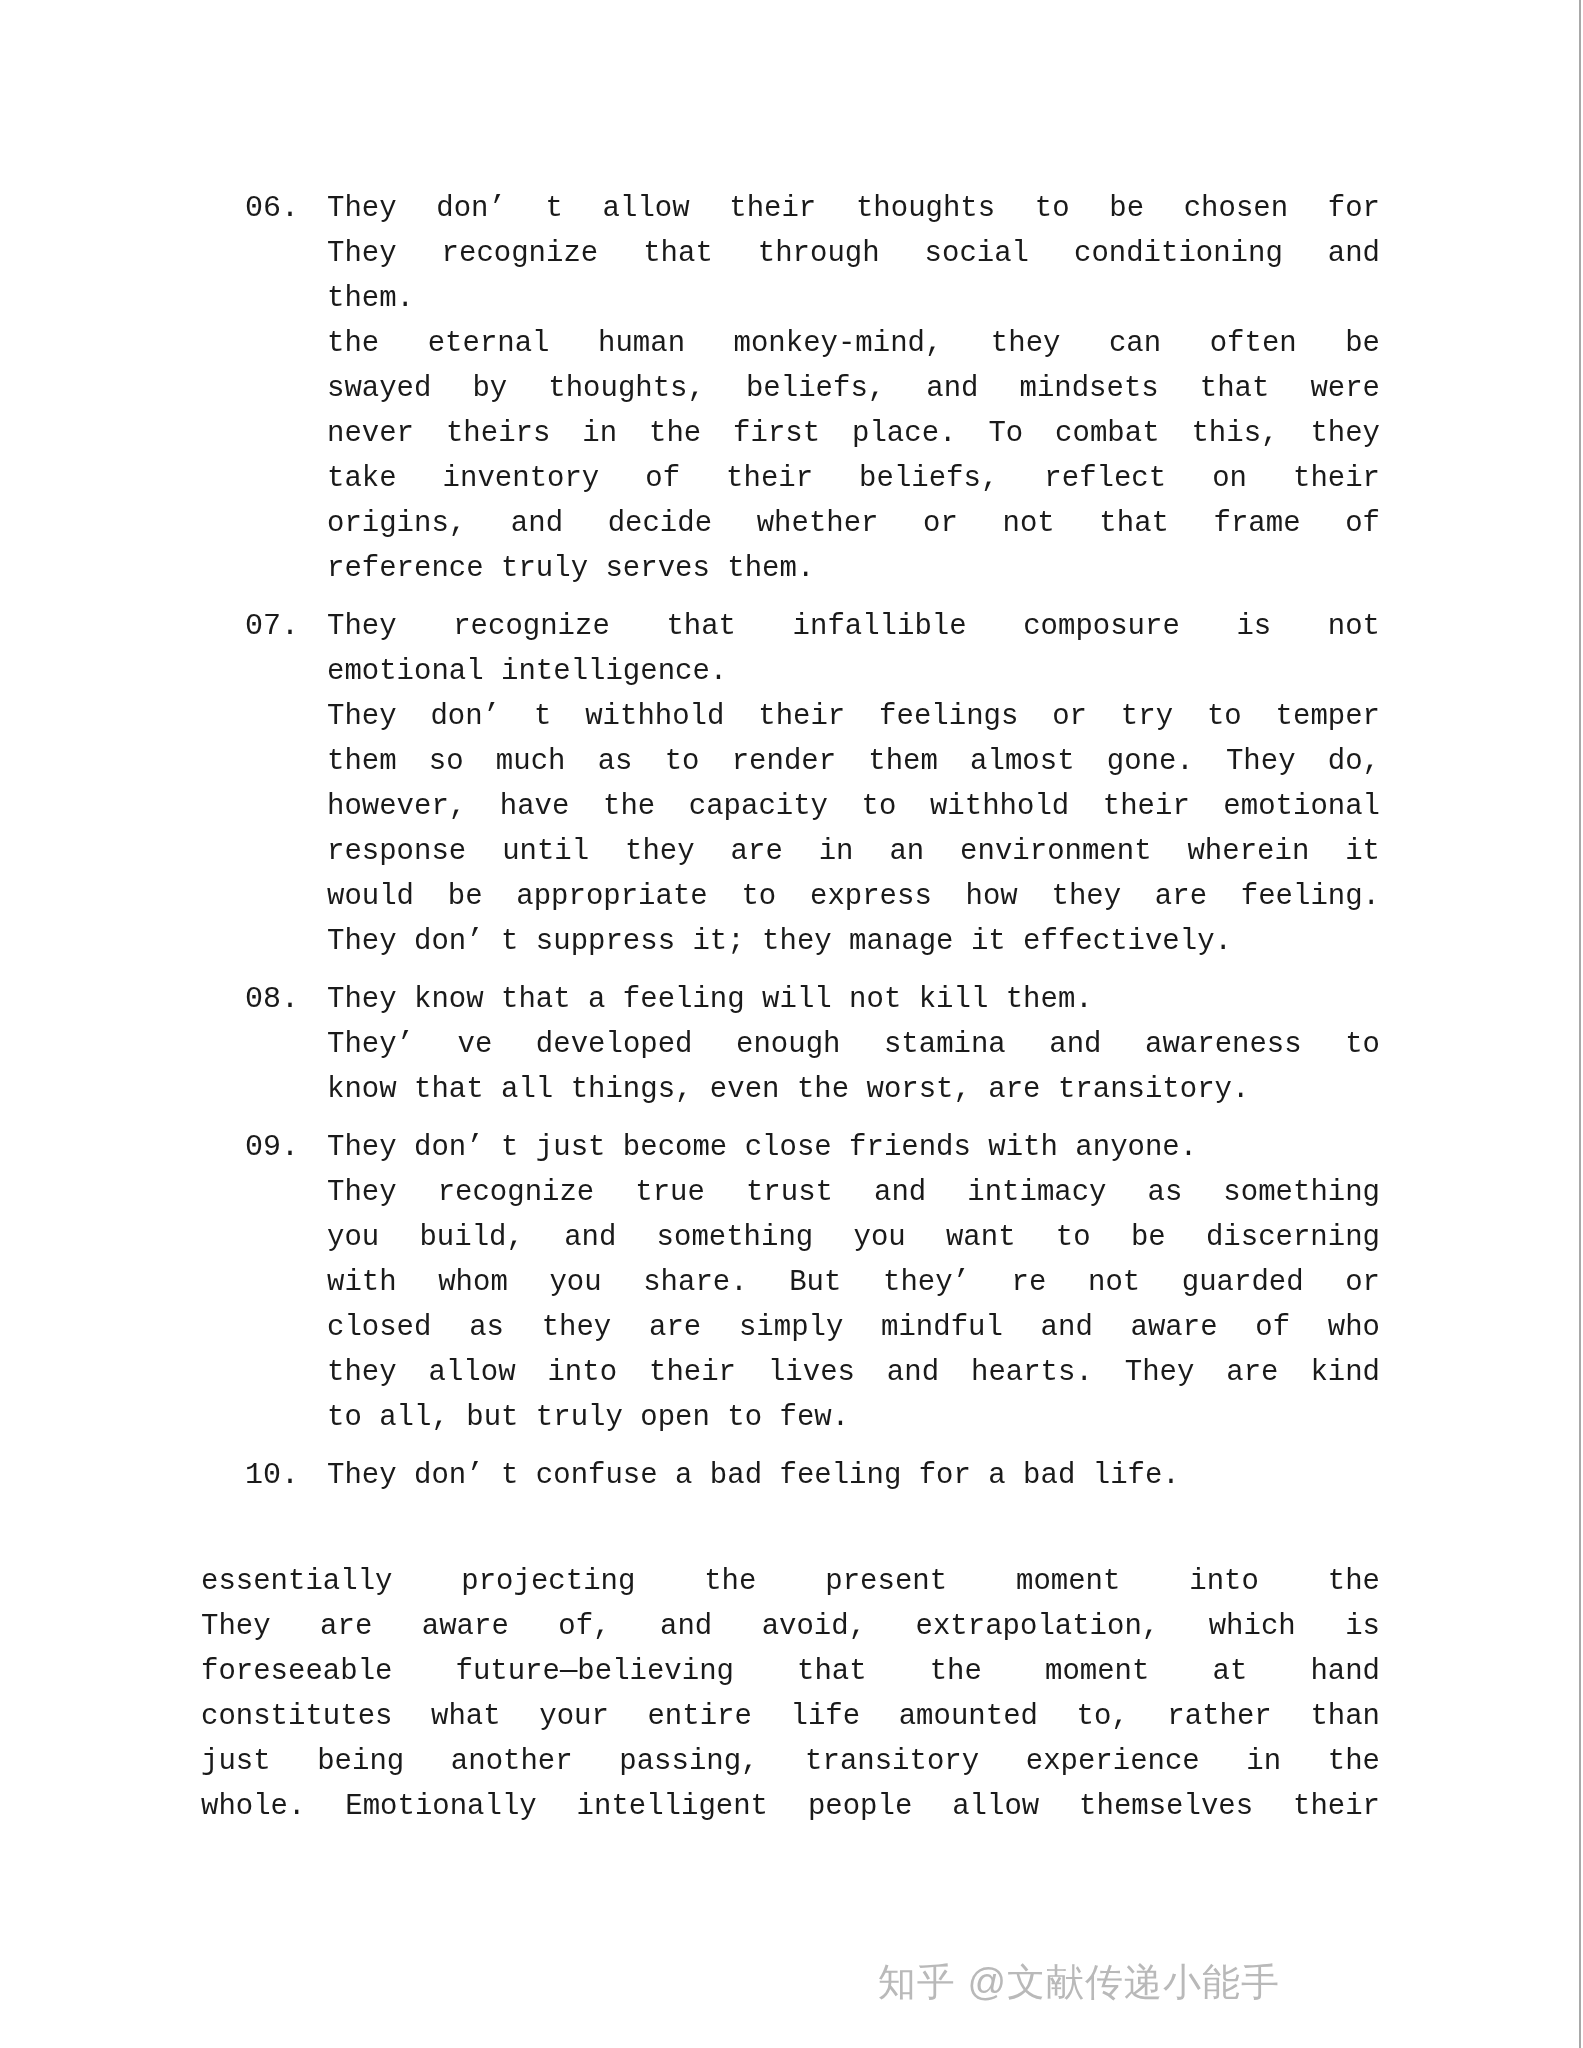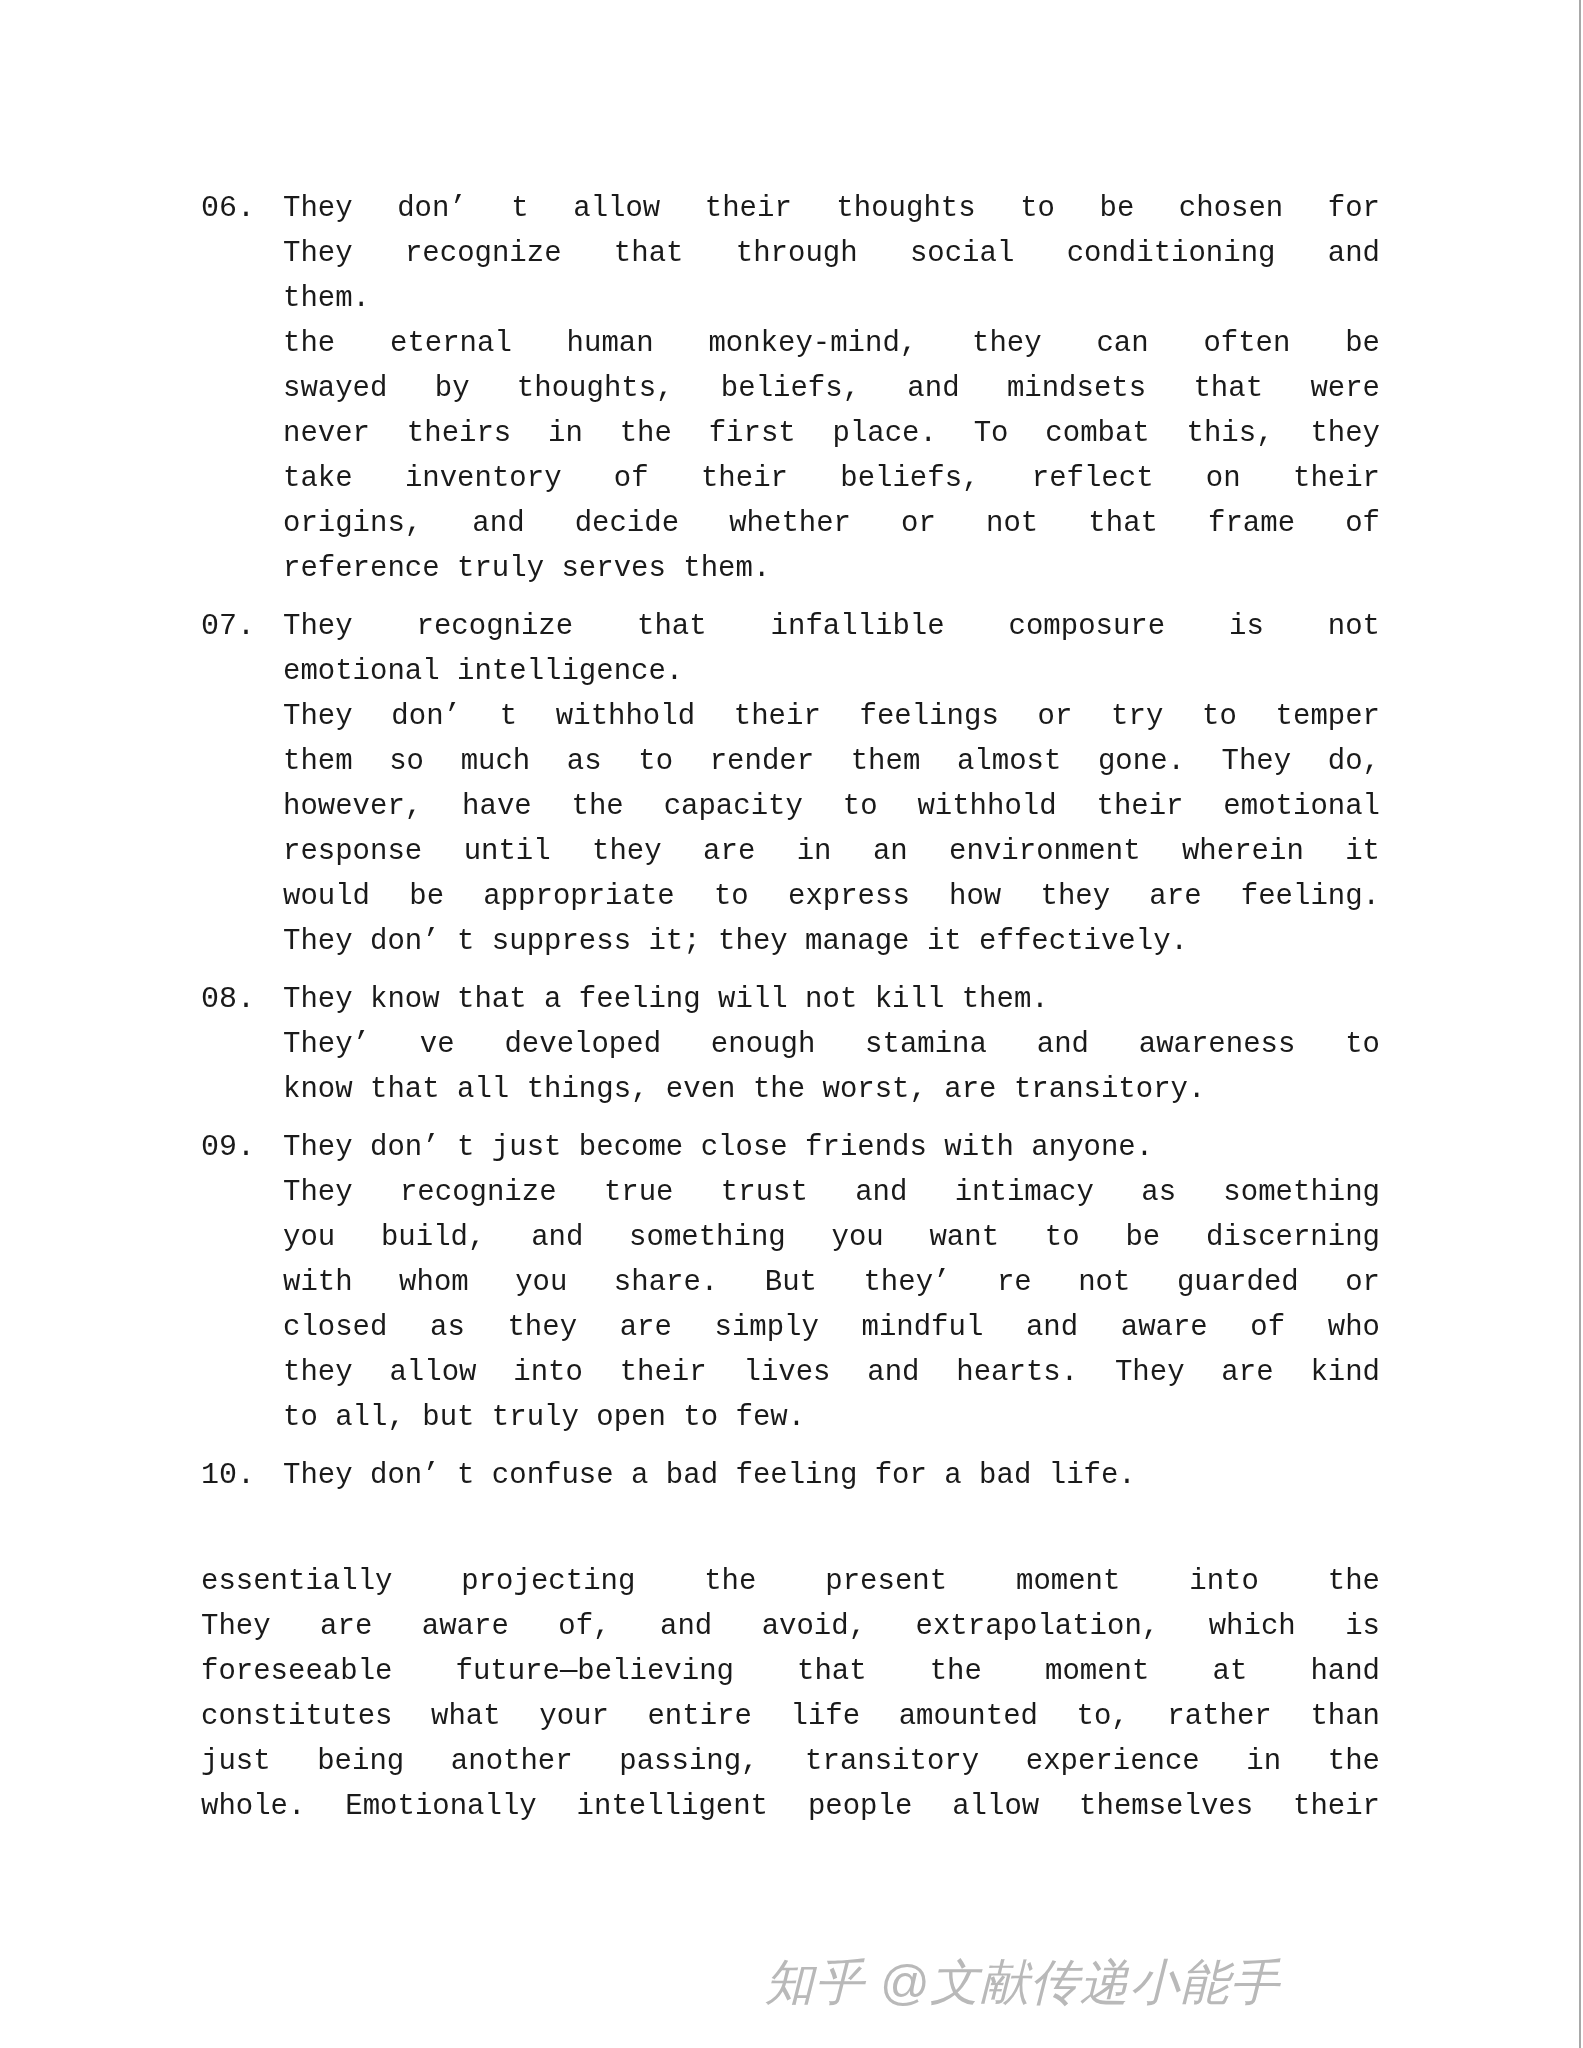--- a/index.html
+++ b/index.html
@@ -13,20 +13,21 @@
     overflow: hidden;
   }
   .content {
     position: absolute;
     left: 201px;
     top: 186px;
     width: 1179px;
   }
   .list-item {
     display: flex;
+    margin-left: 44px;
     margin-bottom: 13px;
   }
   .item-number {
     flex: 0 0 82px;
     width: 82px;
     font-size: 30px;
     line-height: 45px;
   }
   .item-lines { flex: 1; min-width: 0; }
   .text-line {
@@ -38,26 +39,25 @@
   .text-line.justify {
     text-align: justify;
     text-align-last: justify;
   }
   .body-paragraph { margin-top: 61px; }
   .watermark {
     position: absolute;
     top: 1960px;
     right: 303px;
     font-family: sans-serif;
-    font-size: 49px;
+    font-size: 38px;
     line-height: 44px;
     letter-spacing: 1px;
     color: var(--watermark-color, #b9b9b9);
     white-space: nowrap;
-    font-style: italic;
   }
   .page-edge-line {
     position: absolute;
     top: 0;
     right: 2px;
     width: 2px;
     height: 100%;
     background: var(--edge-color, #a8a8a8);
   }
 </style>

